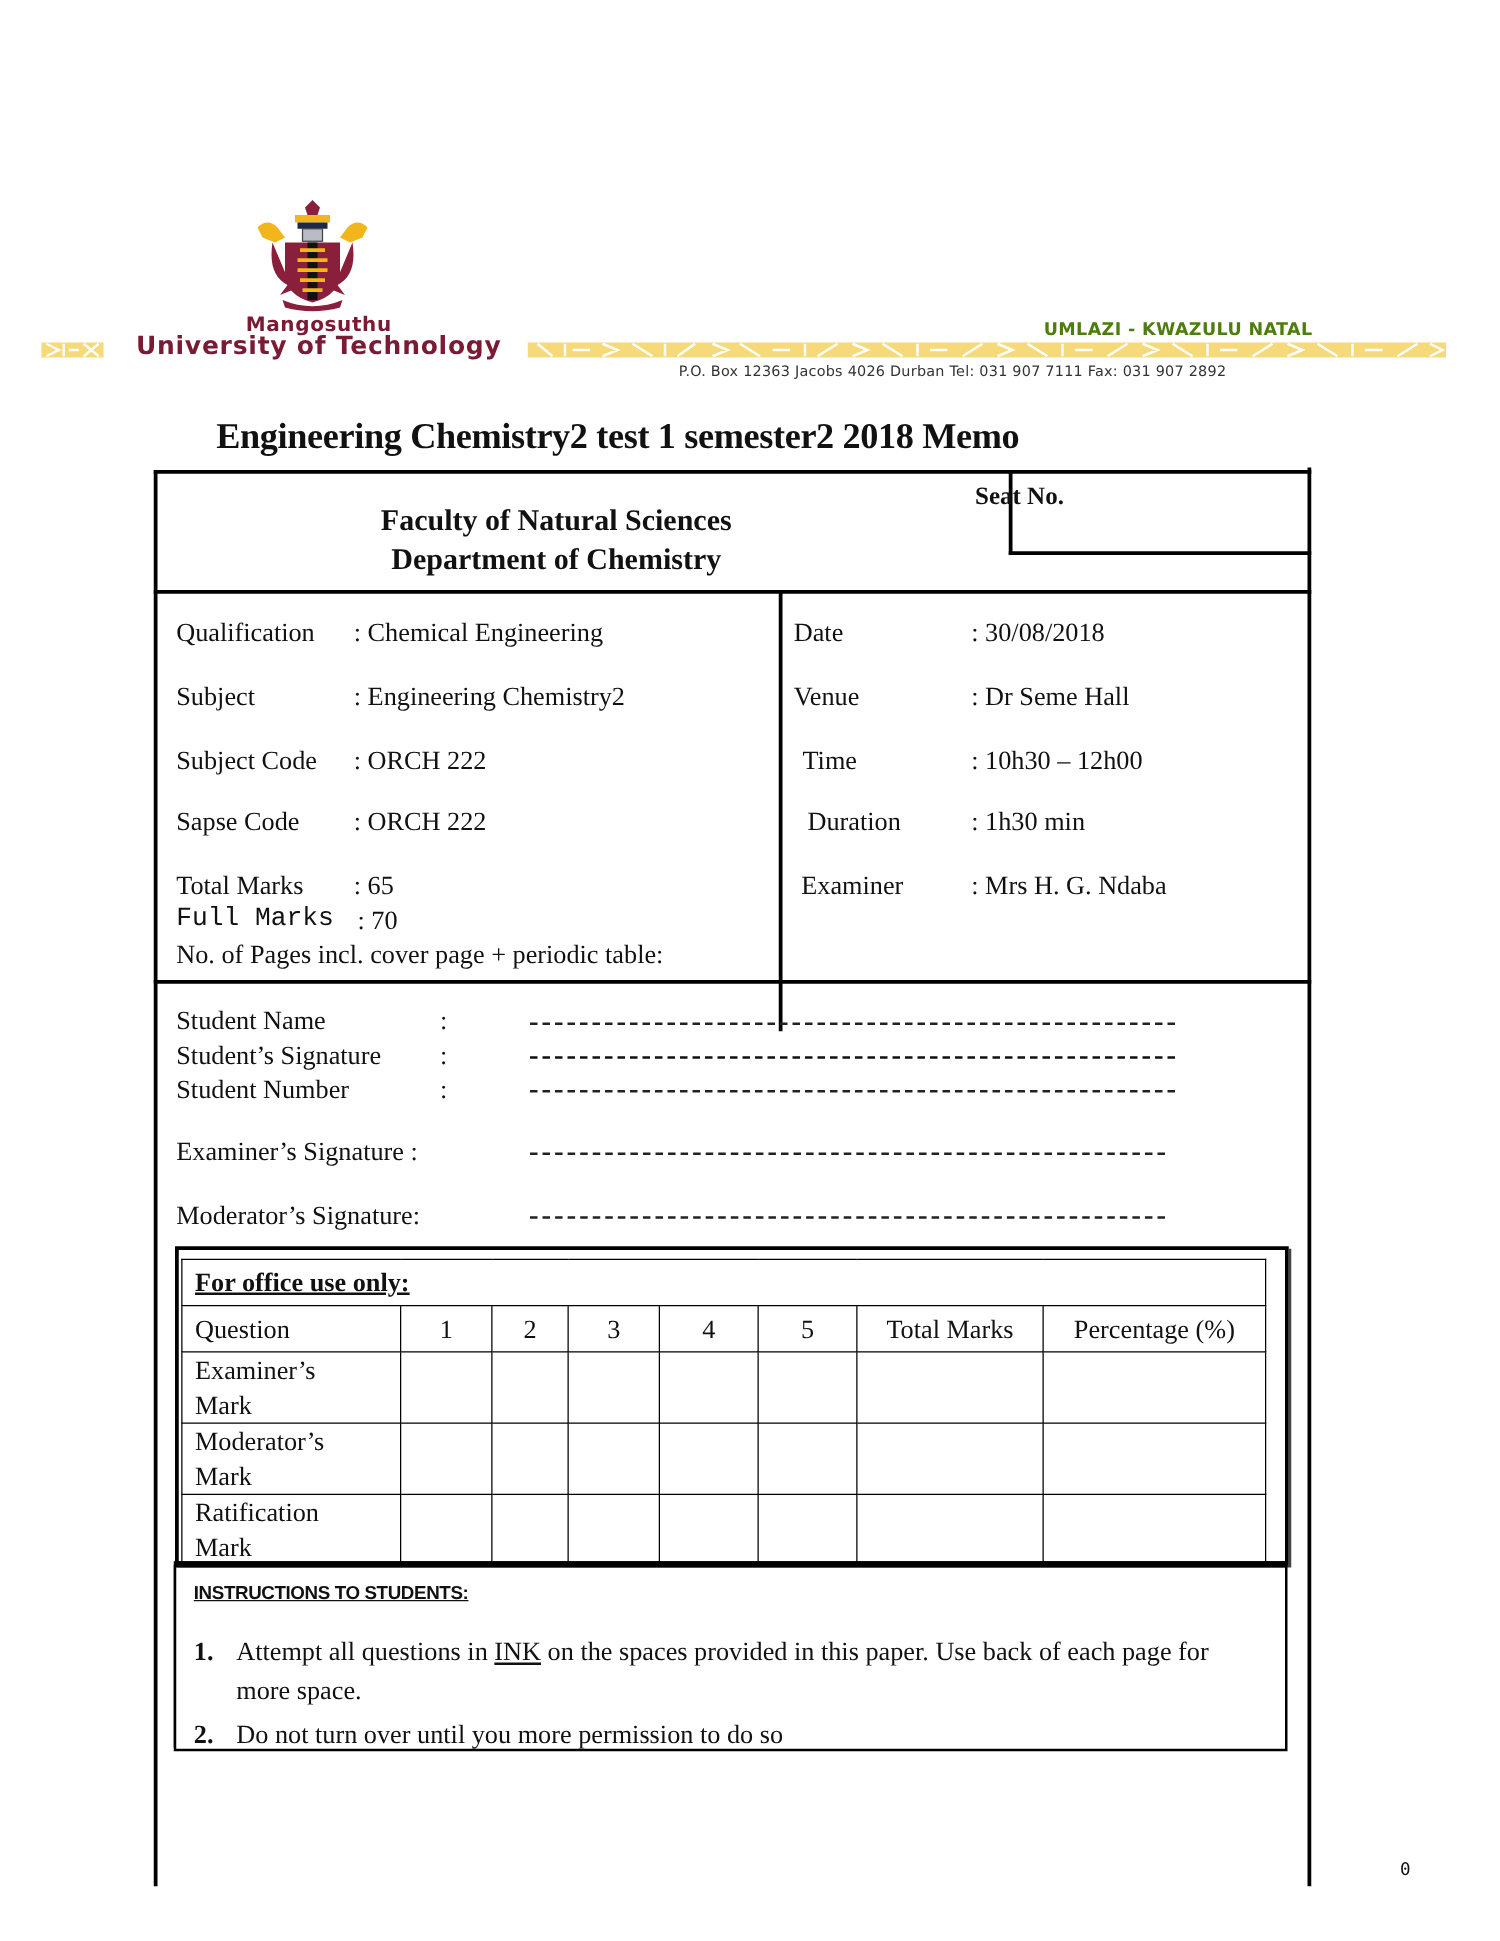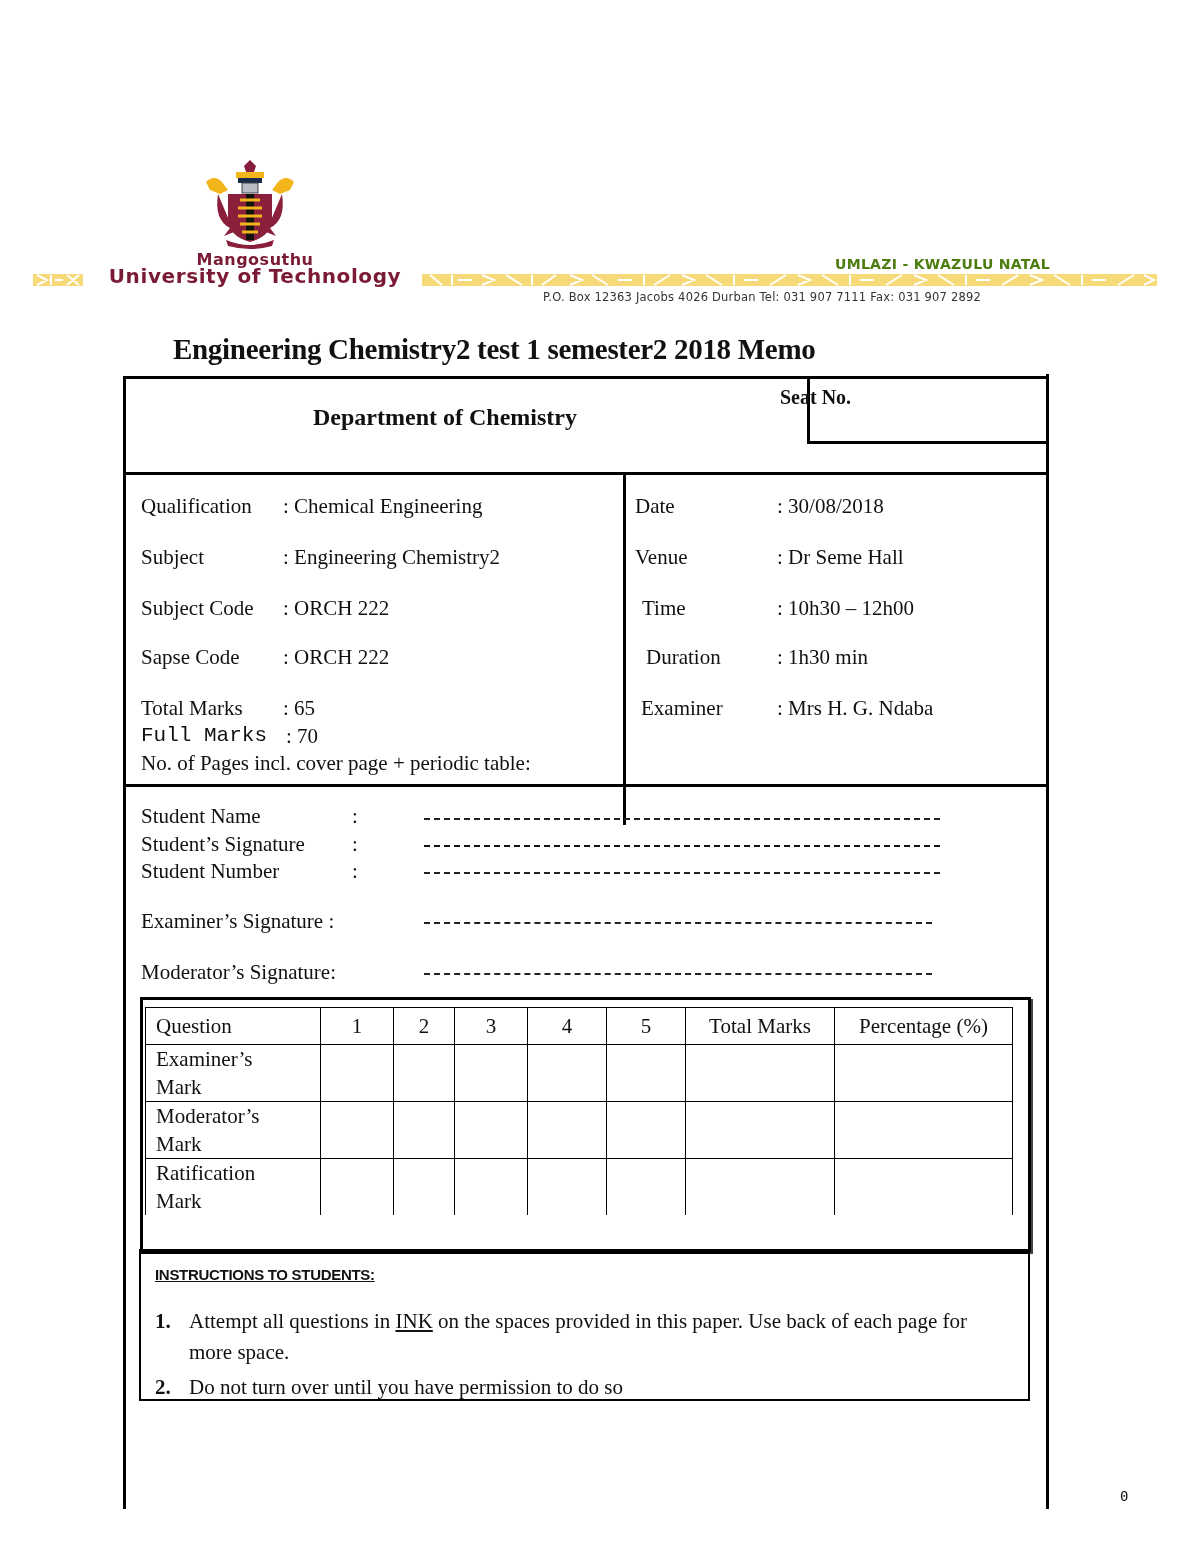--- a/index.html
+++ b/index.html
@@ -94,20 +94,21 @@
 <div class="line" style="left:1046px; top:374px; width:3px; height:1135px;"></div>
 <div class="line" style="left:123px; top:472px; width:926px; height:3px;"></div>
 <div class="line" style="left:123px; top:784px; width:926px; height:3px;"></div>
 <div class="line" style="left:623px; top:474px; width:3px; height:351px;"></div>
 
 <div class="line" style="left:807px; top:376px; width:3px; height:68px;"></div>
 <div class="line" style="left:807px; top:441px; width:242px; height:3px;"></div>
 <div class="abs seat">Seat No.</div>
 
 <div class="abs faculty">
+  <div>Faculty of Natural Sciences</div>
   <div>Department of Chemistry</div>
 </div>
 
 <div class="field" style="left:141px; top:494px;">Qualification</div>
 <div class="field" style="left:283px; top:494px;">: Chemical Engineering</div>
 <div class="field" style="left:141px; top:545px;">Subject</div>
 <div class="field" style="left:283px; top:545px;">: Engineering Chemistry2</div>
 <div class="field" style="left:141px; top:596px;">Subject Code</div>
 <div class="field" style="left:283px; top:596px;">: ORCH 222</div>
 <div class="field" style="left:141px; top:645px;">Sapse Code</div>
@@ -143,20 +144,25 @@
 
 <div class="sig-label" style="left:141px; top:909px;">Examiner’s Signature :</div>
 <div class="dash" style="left:424px; top:922px; width:508px;"></div>
 
 <div class="sig-label" style="left:141px; top:960px;">Moderator’s Signature:</div>
 <div class="dash" style="left:424px; top:973px; width:508px;"></div>
 
 <div class="office"></div>
 <table class="marks">
   <tbody>
+      <tr class="head">
+    <td colspan="8">
+      <span class="office-title">For office use only:</span>
+    </td>
+  </tr>
   <tr class="q">
     <td style="width:154px;">Question</td>
     <td class="c" style="width:52px;">1</td>
     <td class="c" style="width:40px;">2</td>
     <td class="c" style="width:52px;">3</td>
     <td class="c" style="width:58px;">4</td>
     <td class="c" style="width:58px;">5</td>
     <td class="c" style="width:128px;">Total Marks</td>
     <td class="c">Percentage (%)</td>
   </tr>
@@ -201,17 +207,17 @@
   </tr>
 </tbody>
   </table>
 
 <div class="instr">
   <div class="instr-title">INSTRUCTIONS TO STUDENTS:</div>
   <div class="instr-item" style="top:52px;">
     <span class="num">1.</span><span class="txt"><span>Attempt all questions in </span><span class="u">INK</span><span> on the spaces provided in this paper. Use back of each page for more space.</span></span>
   </div>
   <div class="instr-item" style="top:118px;">
-    <span class="num">2.</span><span class="txt">Do not turn over until you have permission to do so</span>
+    <span class="num">2.</span><span class="txt">Do not turn over until you more permission to do so</span>
   </div>
 </div>
 
 <div class="abs page-num">0</div>
 
 </body></html>

